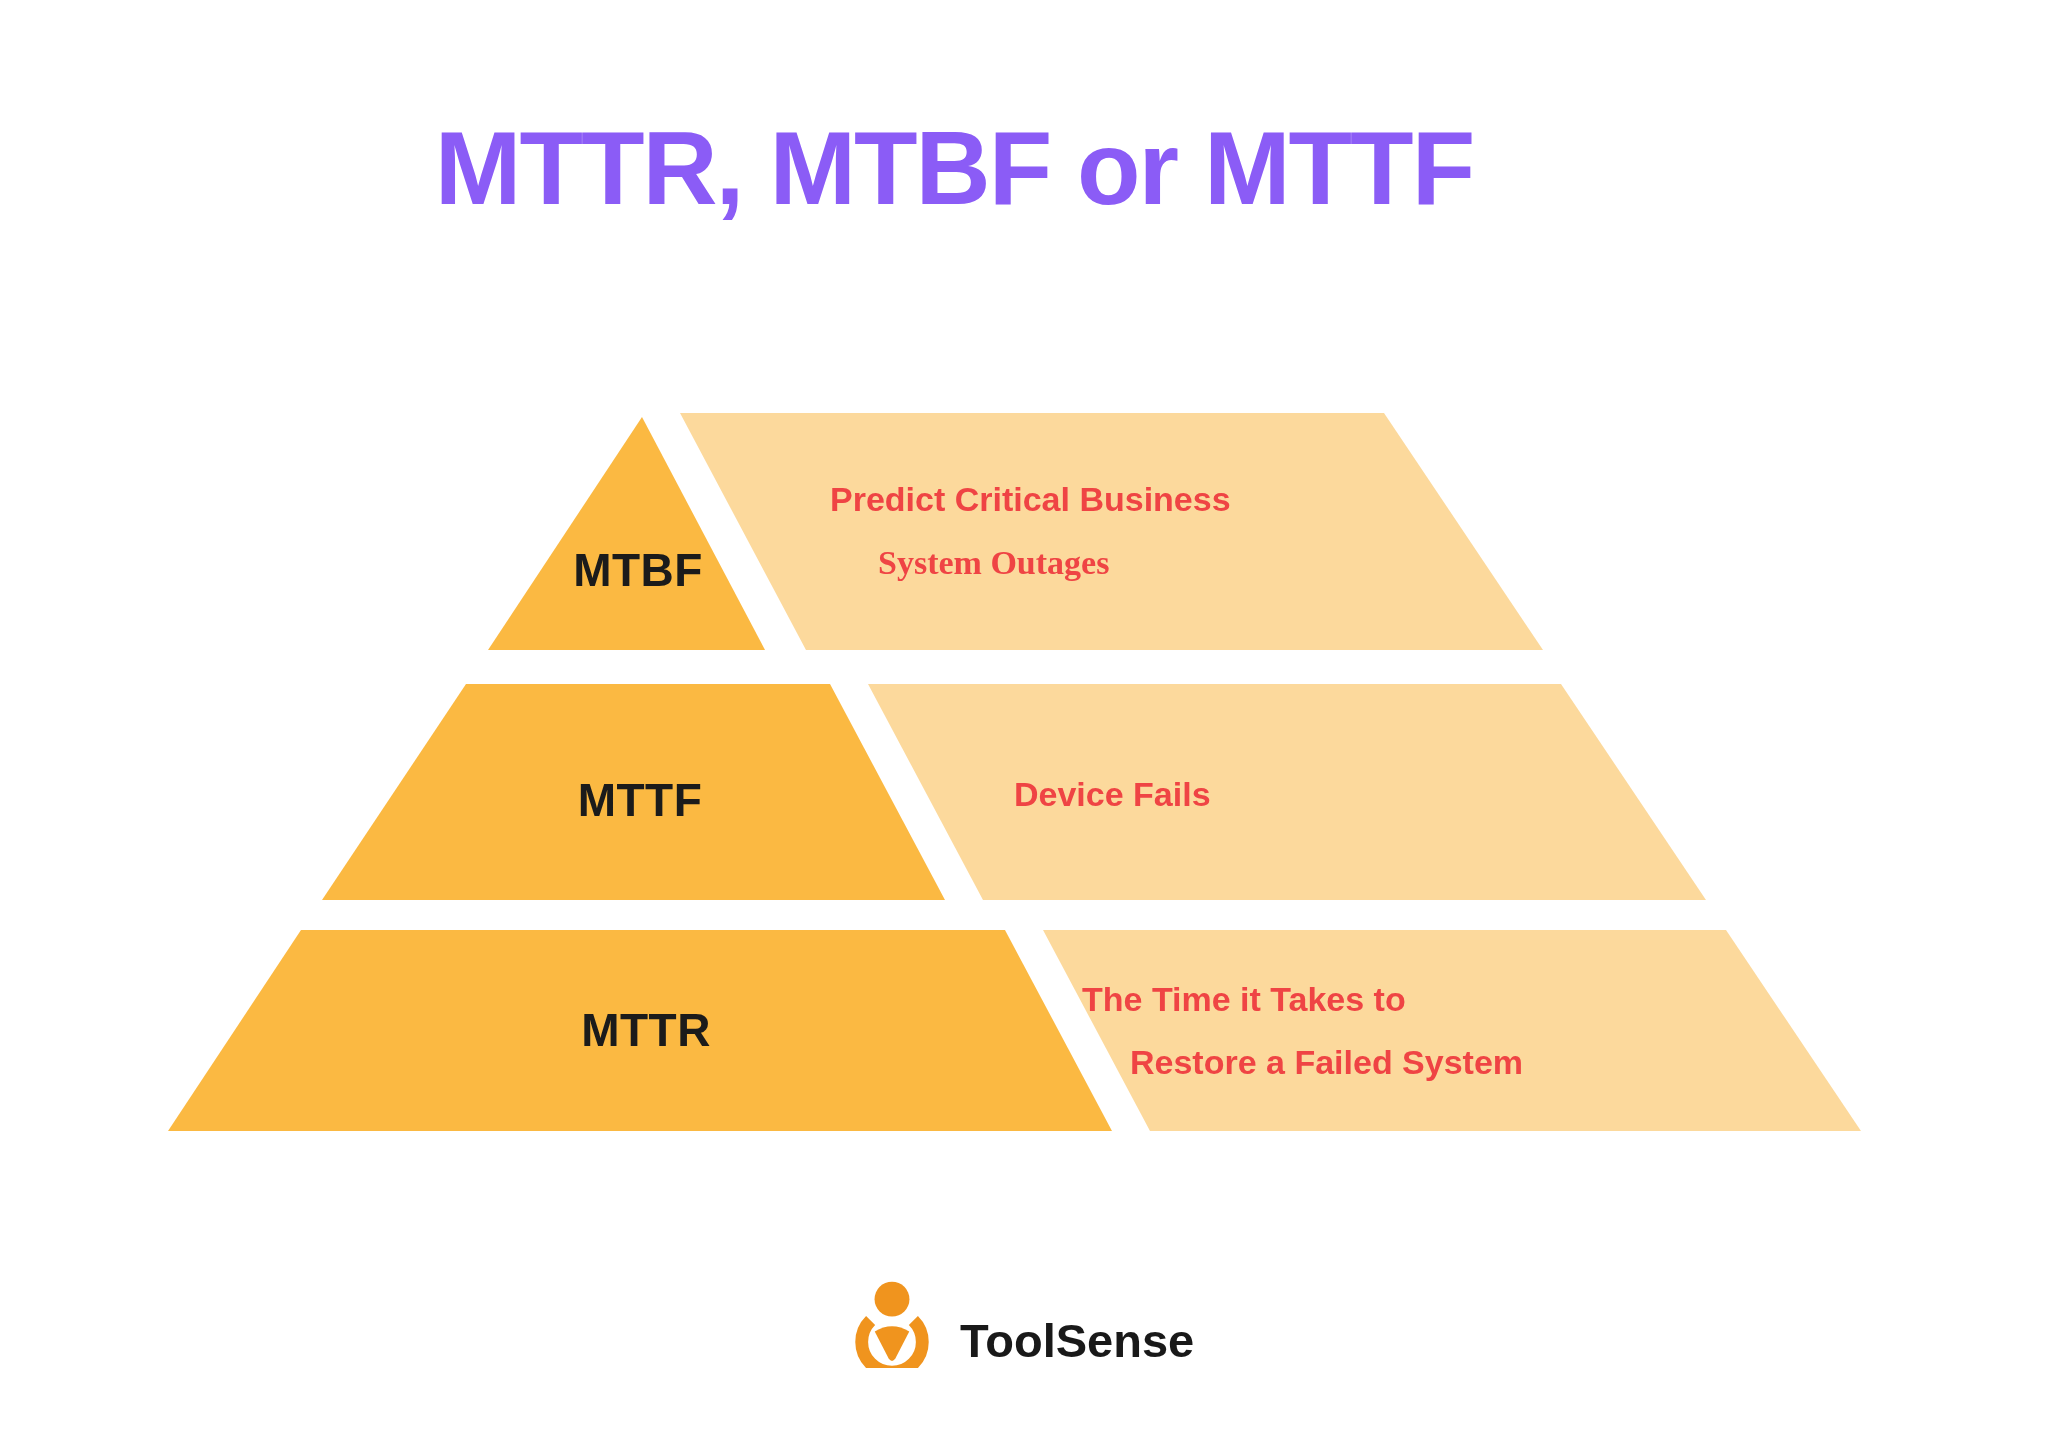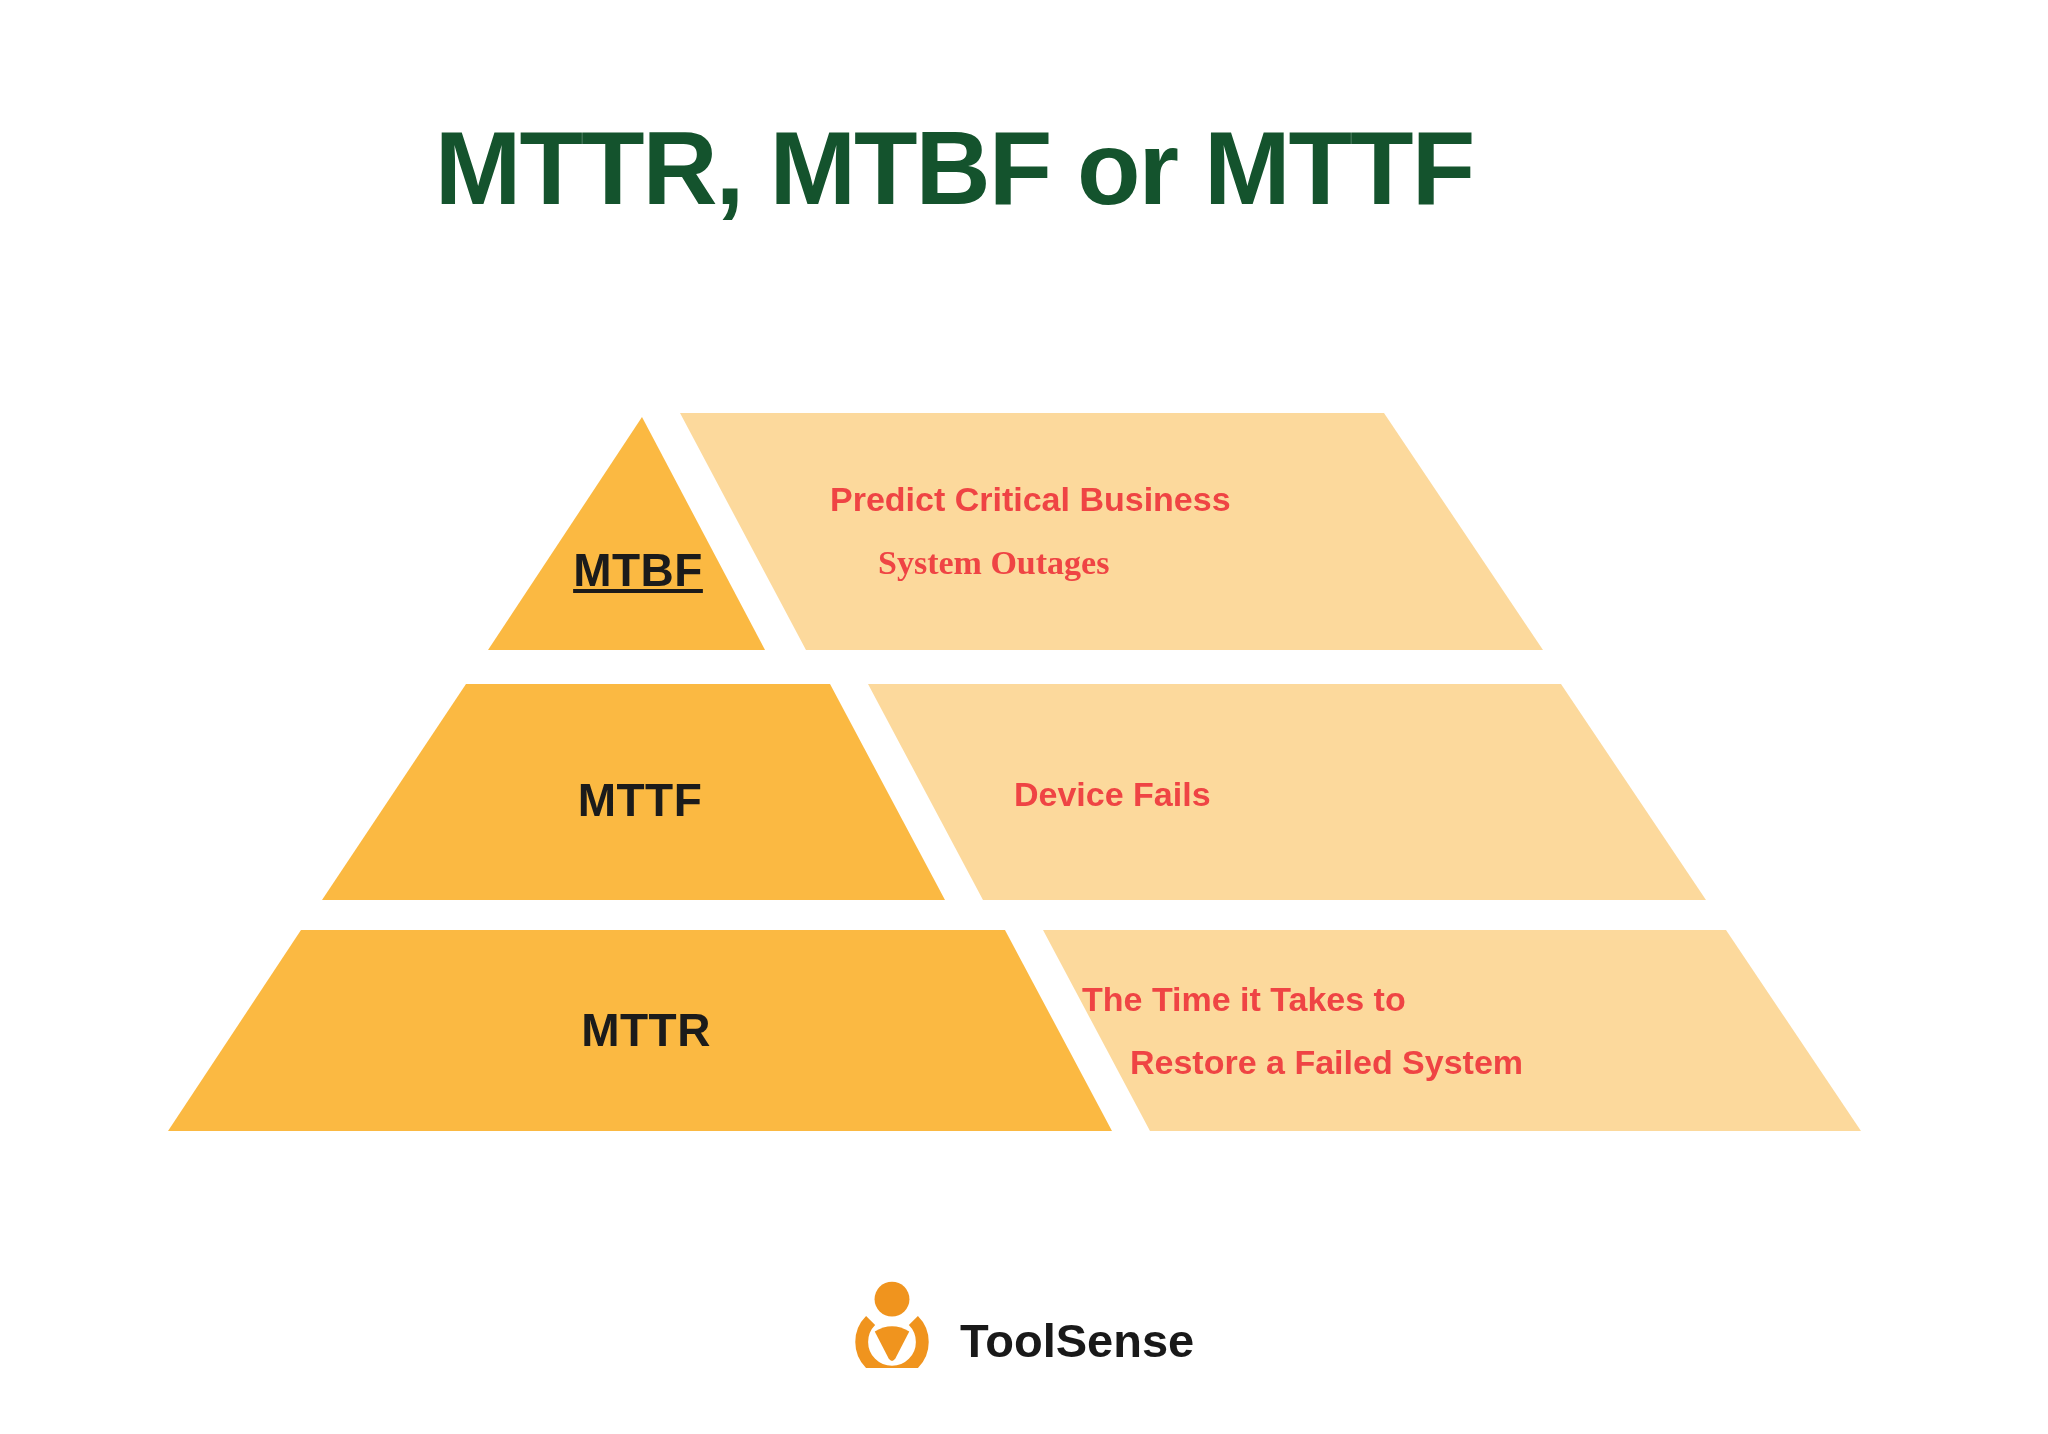--- a/index.html
+++ b/index.html
@@ -11,35 +11,35 @@
     overflow:hidden;
   }
   .canvas{position:absolute;inset:0;}
   .title{
     position:absolute;
     left:0;top:112px;width:1908px;
     text-align:center;
     font-size:104px;
     font-weight:800;
     letter-spacing:-2px;
-    color:#14532d;
+    color:#8b5cf6;
     line-height:112px;
     margin:0;
   }
   svg.pyramid{position:absolute;left:0;top:0;}
   .level-label{
     position:absolute;
     transform:translate(-50%,-50%);
     font-size:46px;
     font-weight:700;
     color:#1b1b1b;
     letter-spacing:0.5px;
     white-space:nowrap;
   }
-  .lbl-mtbf{left:638px;top:570px;text-decoration:underline;}
+  .lbl-mtbf{left:638px;top:570px;}
   .lbl-mttf{left:640px;top:800px;}
   .lbl-mttr{left:646px;top:1030px;}
   .desc{
     position:absolute;
     transform:translateY(-50%);
     font-size:34px;
     font-weight:700;
     color:#ef4444;
     line-height:63px;
     white-space:nowrap;

